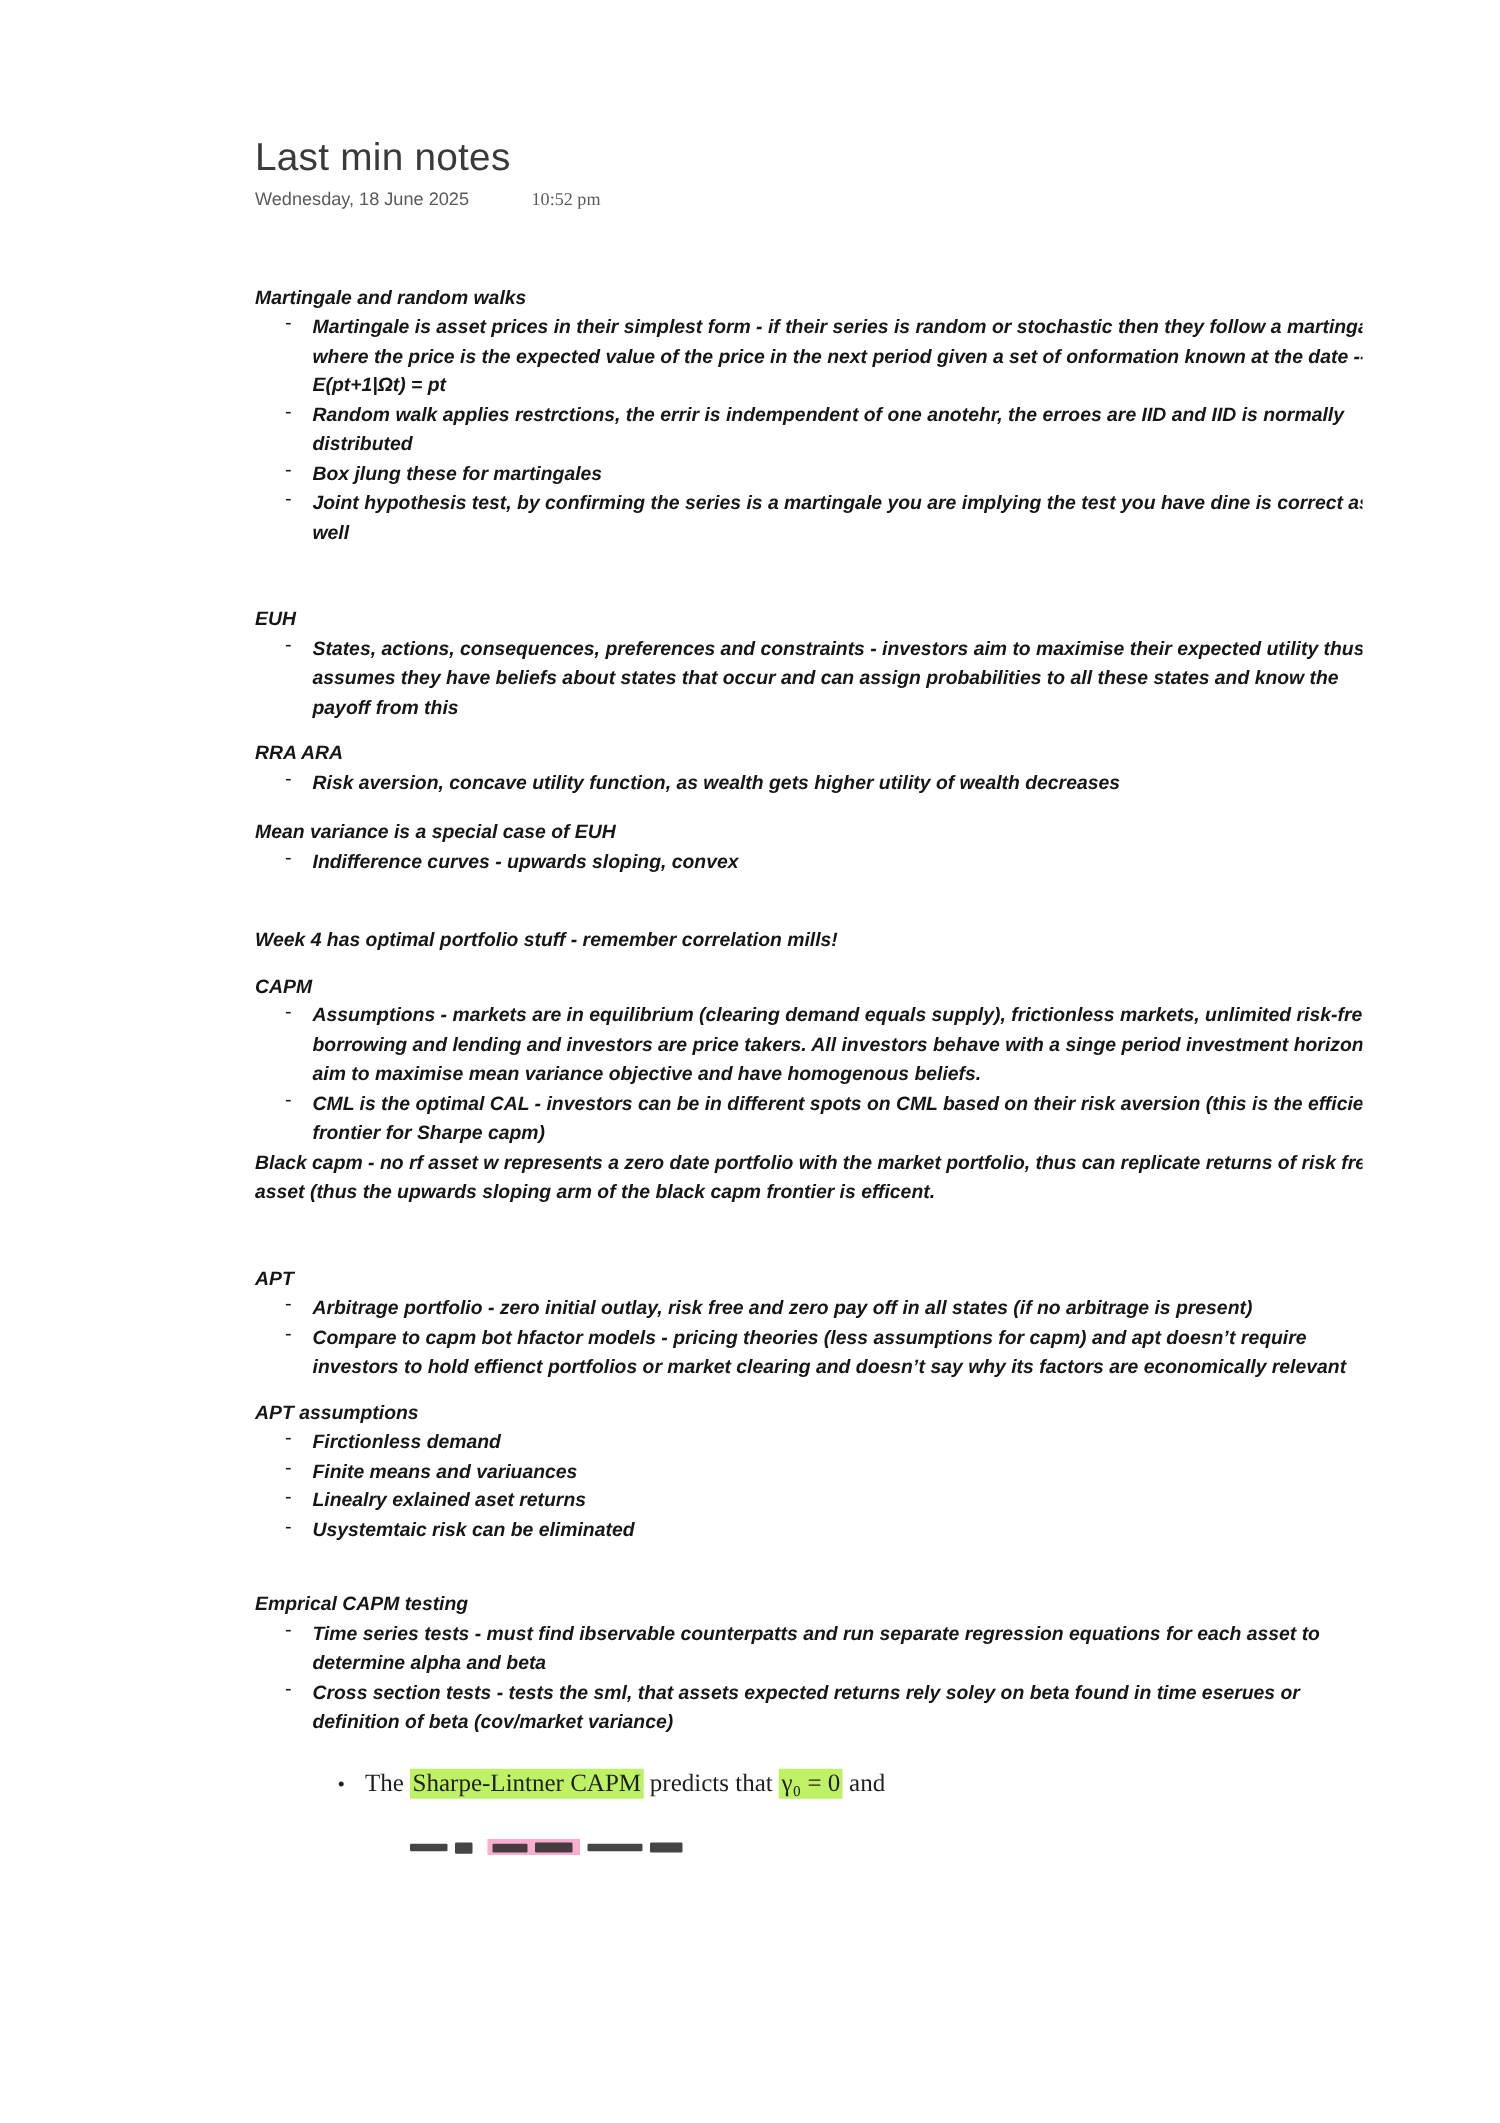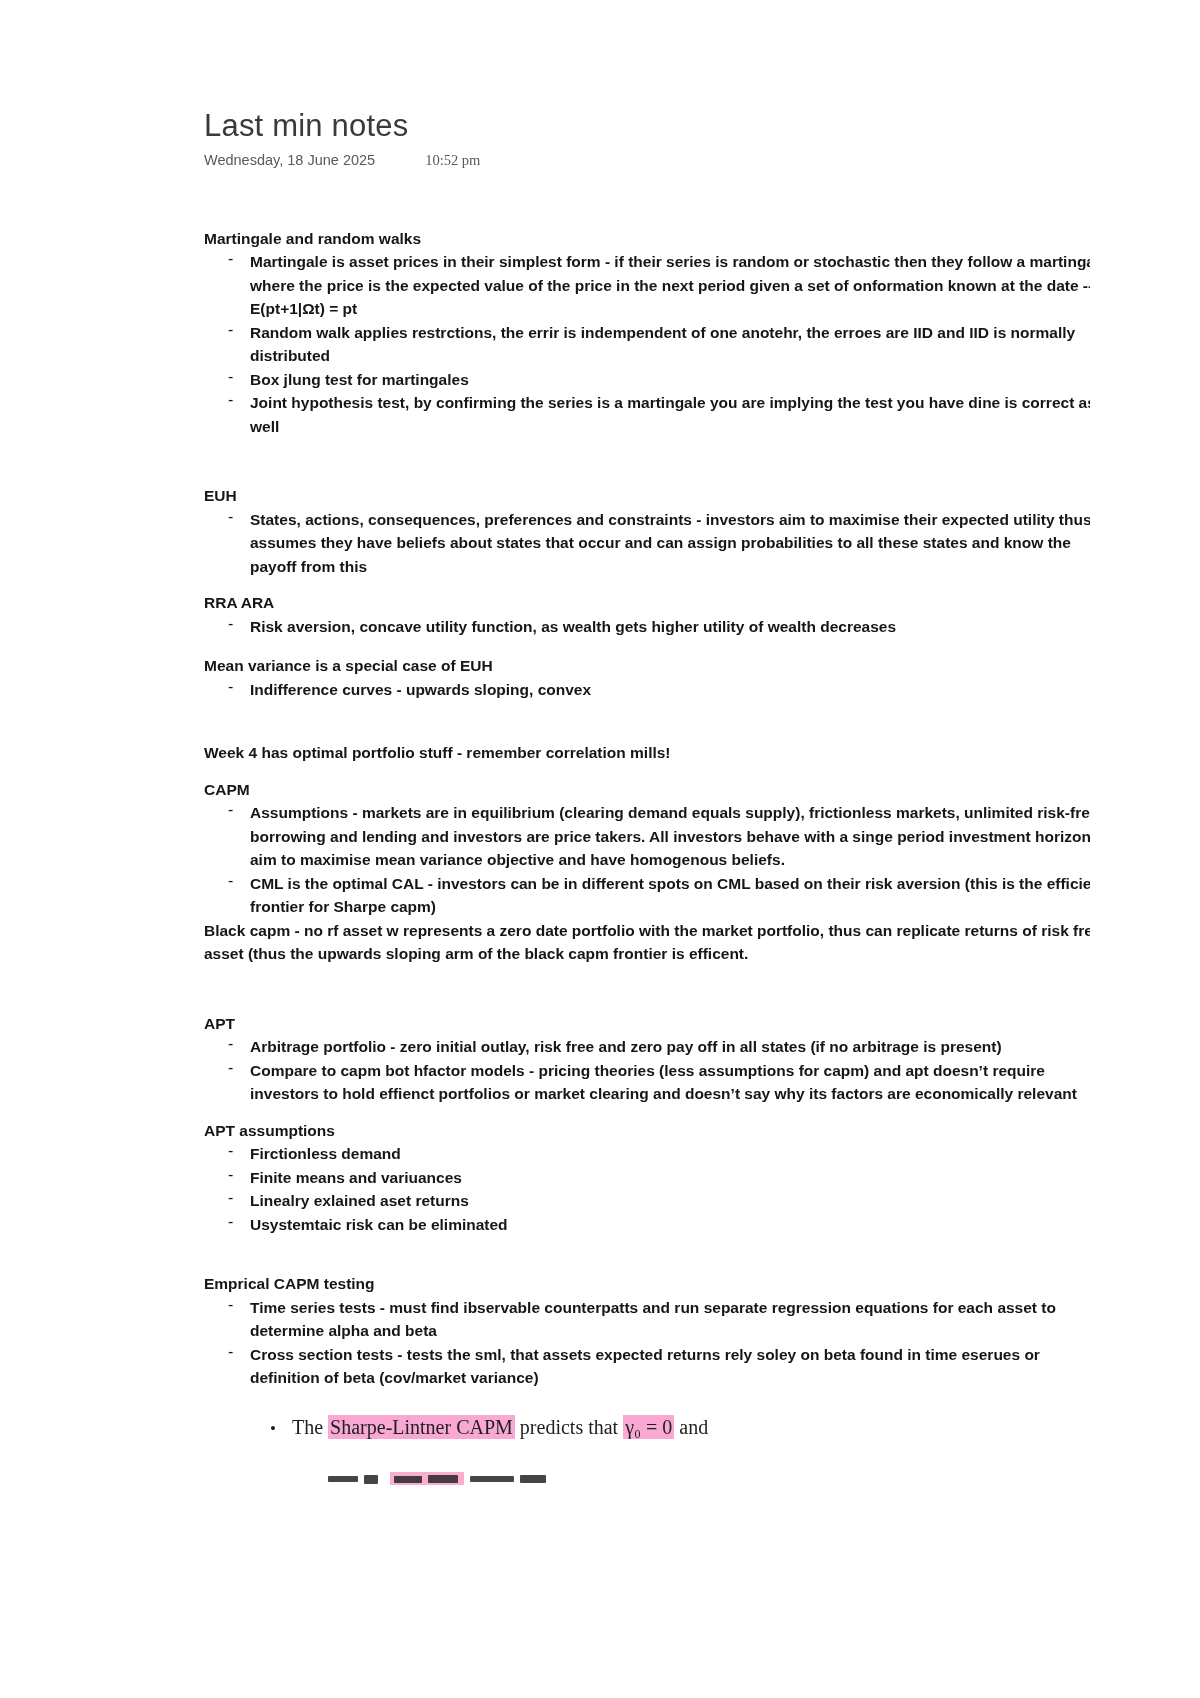--- a/index.html
+++ b/index.html
@@ -29,20 +29,21 @@
     color: #5a5a5a;
     font-weight: 400;
   }
   .meta .time { margin-left: 46px; font-family: Liberation Serif, serif; }
 
   .bodytext, .h, .bt, .para {
     font-size: 15.5px;
     font-weight: 700;
     color: #161616;
     line-height: 23.5px;
+    font-style: italic;
   }
   .sec-gap-first { margin-top: 58px; }
   .gap1 { margin-top: 13px; }
   .gap1b { margin-top: 16px; }
   .gap2 { margin-top: 46px; }
   .gap2b { margin-top: 40px; }
   .gap2c { margin-top: 36px; }
 
   .b { display: flex; margin-left: 24px; }
   .dash { width: 22px; flex: none; }
@@ -53,21 +54,21 @@
     margin-left: 66px;
     display: flex;
     align-items: baseline;
     font-family: "Liberation Serif", serif;
     font-size: 20px;
     color: #1f1f1f;
     line-height: 26px;
   }
   .snippet .dot { width: 22px; flex: none; font-size: 17px; }
   .hl {
-    background: #f9a8d4;
+    background: #bef264;
     color: inherit;
     padding: 1px 2px;
   }
   .cutoff {
     position: relative;
     margin-top: 30px;
     margin-left: 124px;
     height: 13px;
     width: 320px;
     overflow: hidden;
@@ -99,21 +100,21 @@
       <div class="b">
         <span class="dash">-</span>
         <span class="bt">Martingale is asset prices in their simplest form - if their series is random or stochastic then they follow a martingale where the price is the expected value of the price in the next period given a set of onformation known at the date --&gt; E(pt+1|Ωt) = pt</span>
       </div>
       <div class="b">
         <span class="dash">-</span>
         <span class="bt">Random walk applies restrctions, the errir is indempendent of one anotehr, the erroes are IID and IID is normally distributed</span>
       </div>
       <div class="b">
         <span class="dash">-</span>
-        <span class="bt">Box jlung test for martingales</span>
+        <span class="bt">Box jlung these for martingales</span>
       </div>
       <div class="b">
         <span class="dash">-</span>
         <span class="bt">Joint hypothesis test, by confirming the series is a martingale you are implying the test you have dine is correct as well</span>
       </div>
     </div>
 
     <div class="gap2">
       <div class="h">EUH</div>
       <div class="b">

